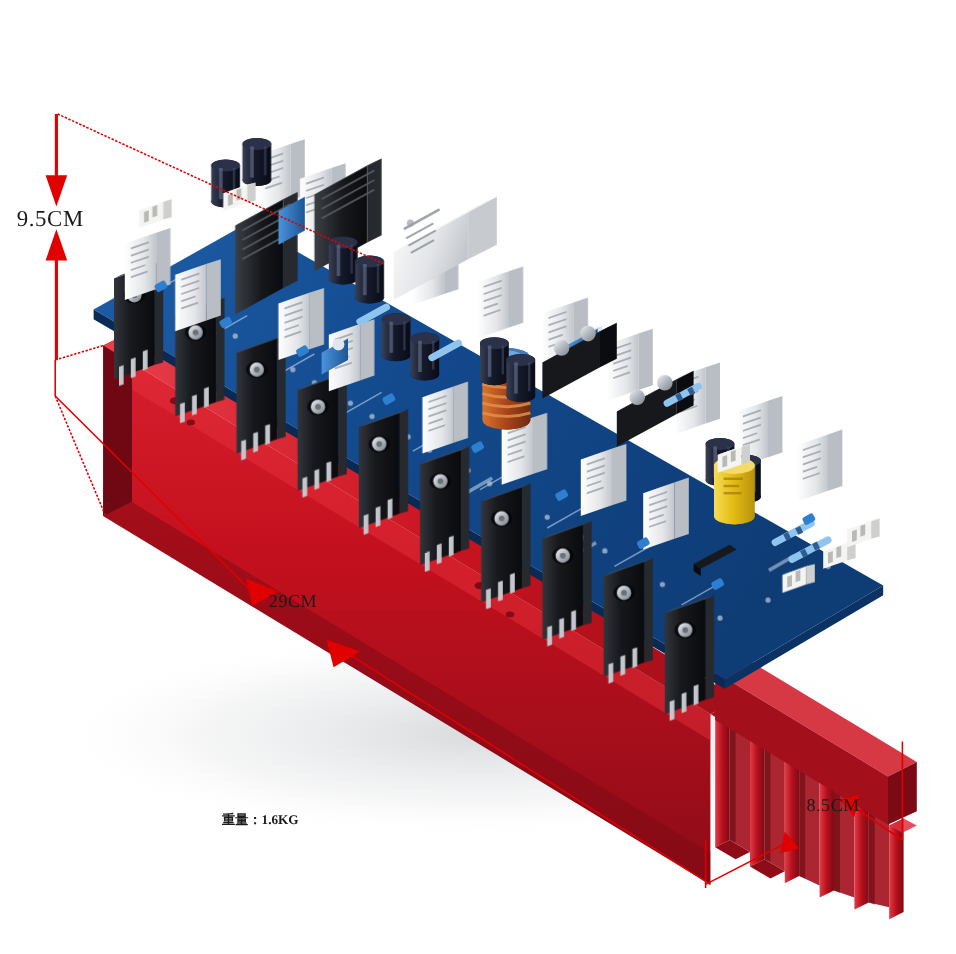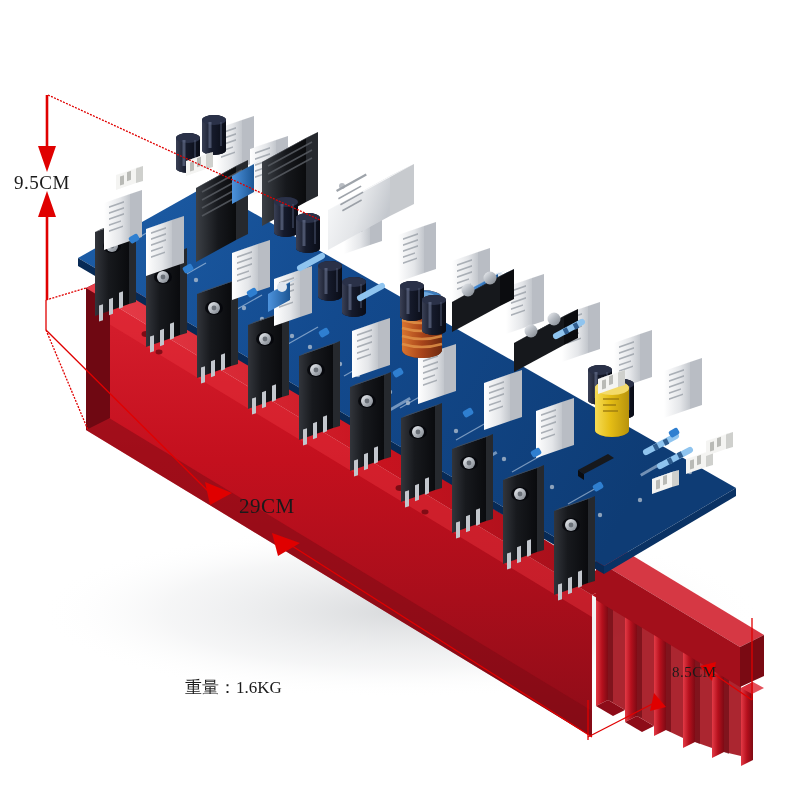--- a/index.html
+++ b/index.html
@@ -2,23 +2,23 @@
 <html><head>
 <meta charset="utf-8">
 <style>
   html,body{margin:0;padding:0;background:#fff;}
   body{width:797px;height:795px;overflow:hidden;font-family:"Liberation Serif",serif;}
   #stage{position:relative;width:797px;height:795px;background:#ffffff;}
 
   
   .dim-label{position:absolute;color:#1a1a1a;font-family:"Liberation Serif",serif;white-space:nowrap;letter-spacing:.5px;}
   #label-height{left:14px;top:172px;font-size:19px;}
-  #label-length{left:239px;top:494px;font-size:21px;}
+  #label-length{left:224px;top:494px;font-size:15px;}
   #label-depth{left:672px;top:664px;font-size:15px;}
-  #label-weight{left:185px;top:676px;font-size:17px;letter-spacing:0;}
+  #label-weight{left:185px;top:676px;font-size:11px;letter-spacing:0;font-weight:bold;}
 
   .svg-layer{position:absolute;left:0;top:0;width:797px;height:795px;}
   #ann-layer{z-index:40;pointer-events:none;}
   #photo-layer{z-index:10;}
 
   .lbl-wrap{z-index:45;}
 </style>
 </head>
 <body>
 

